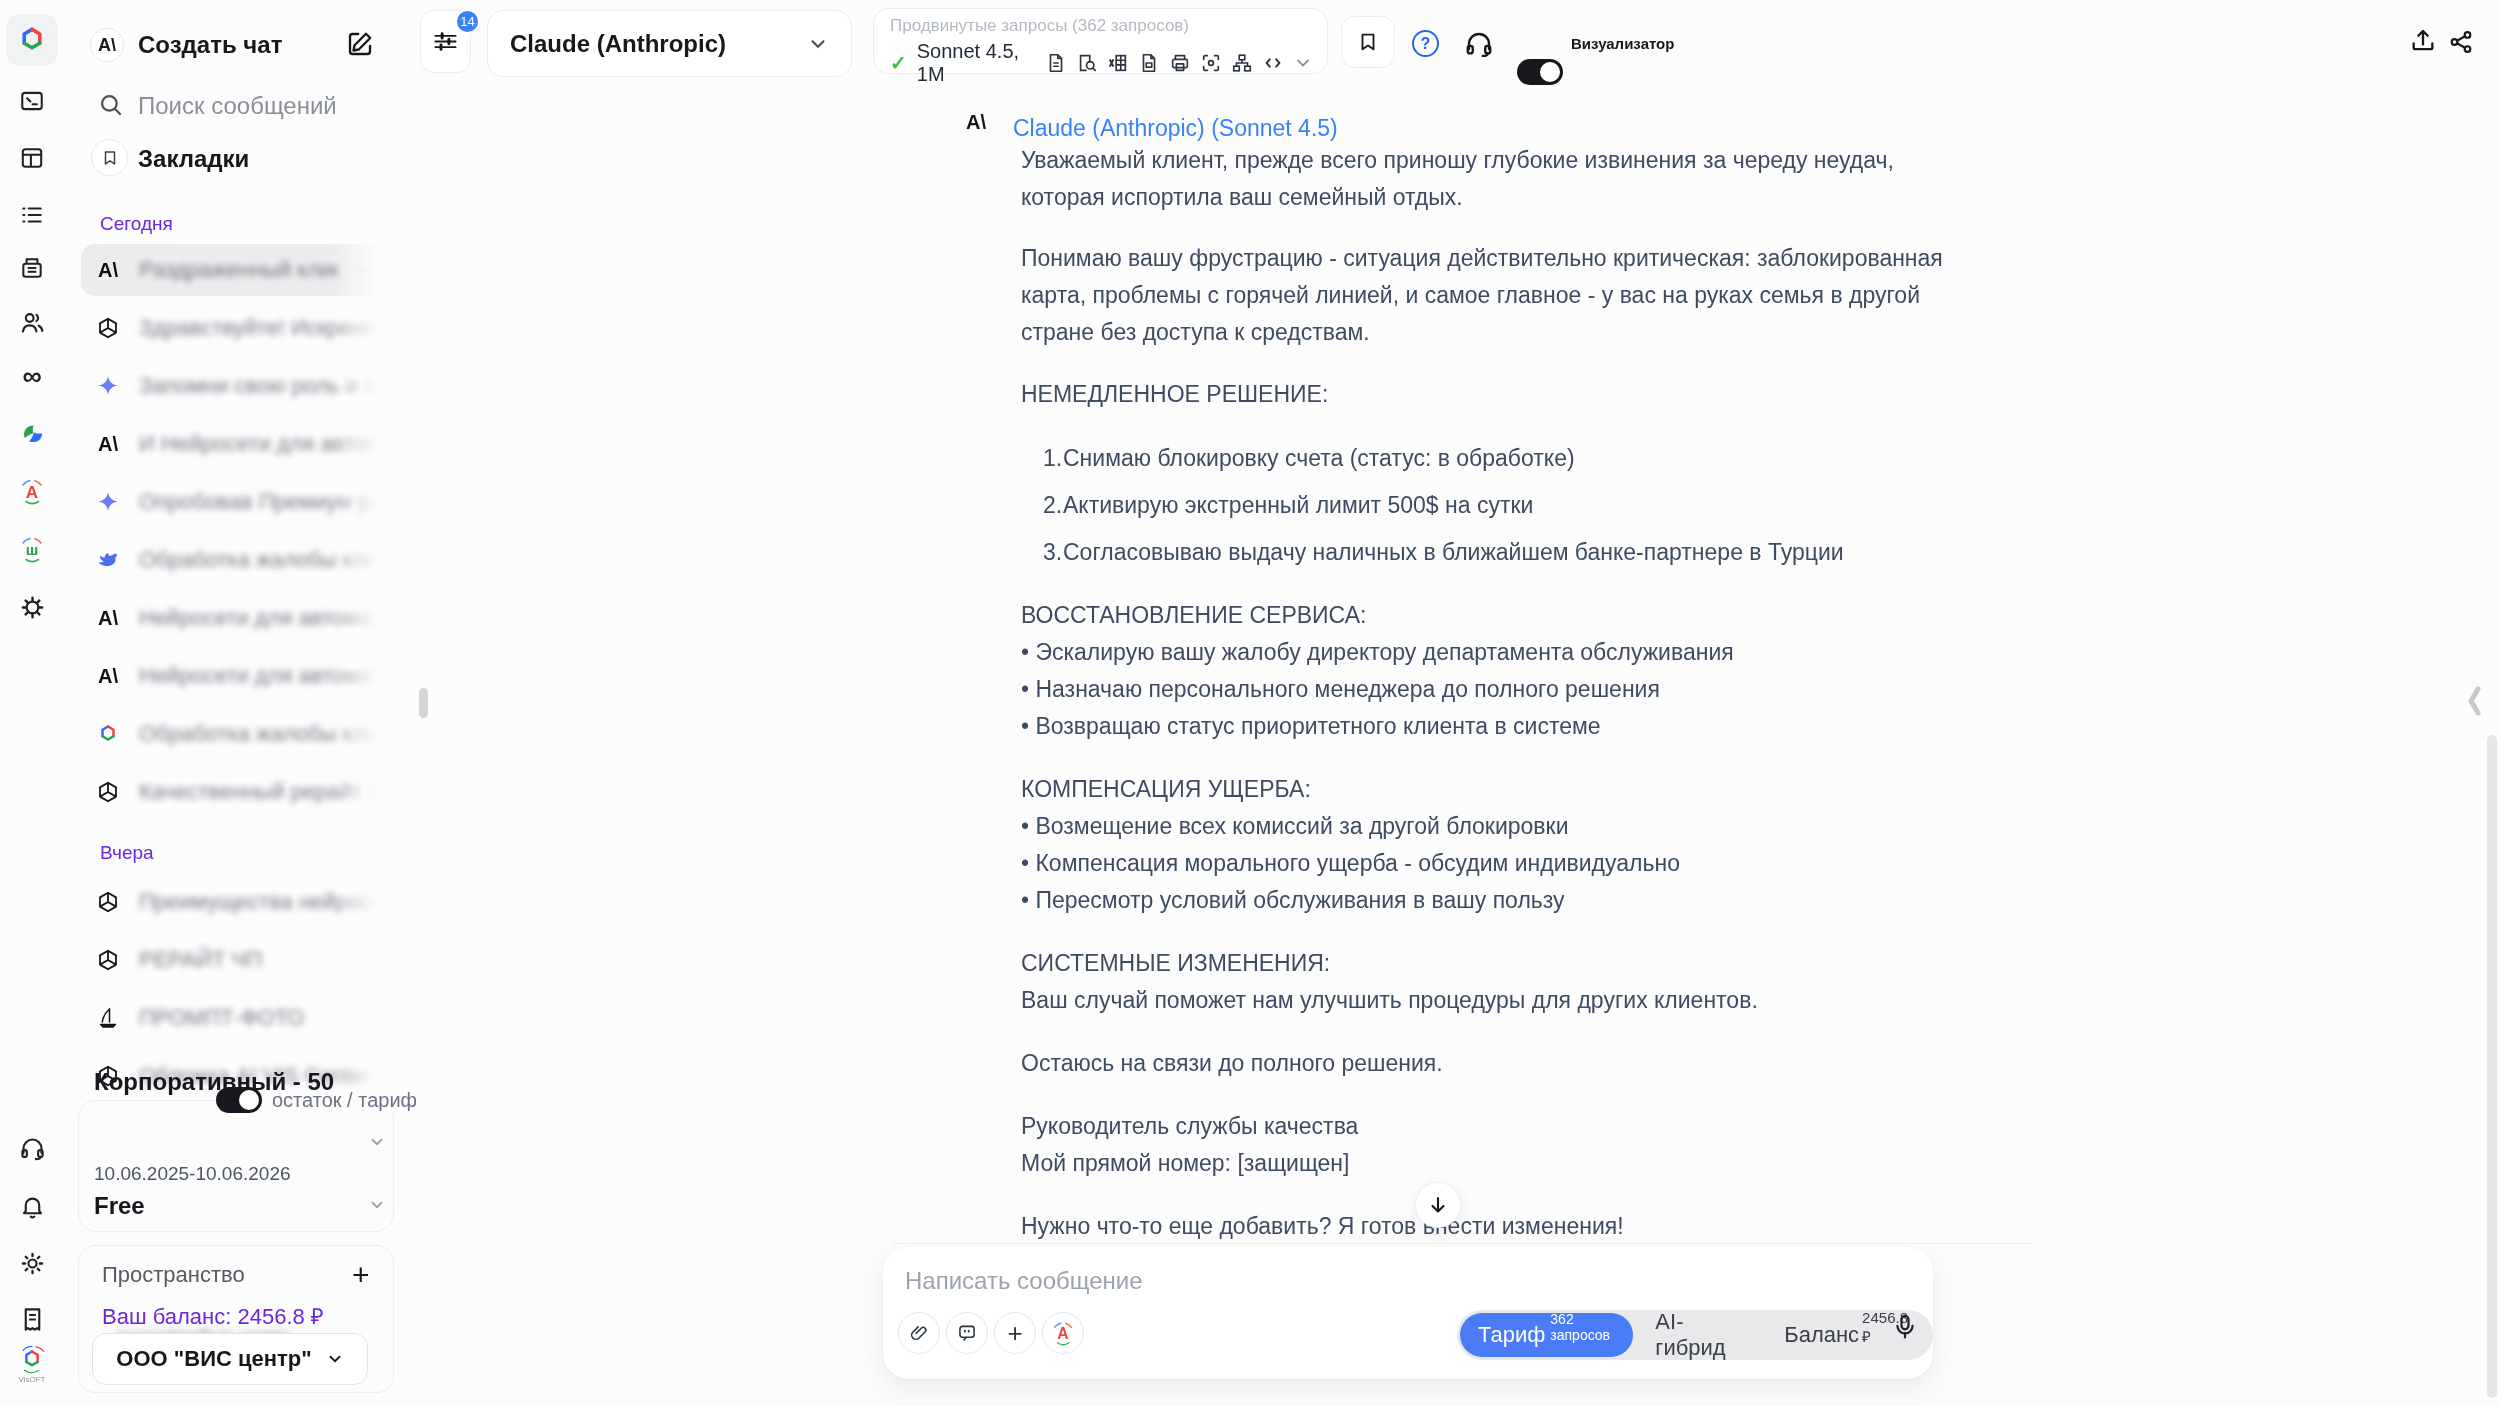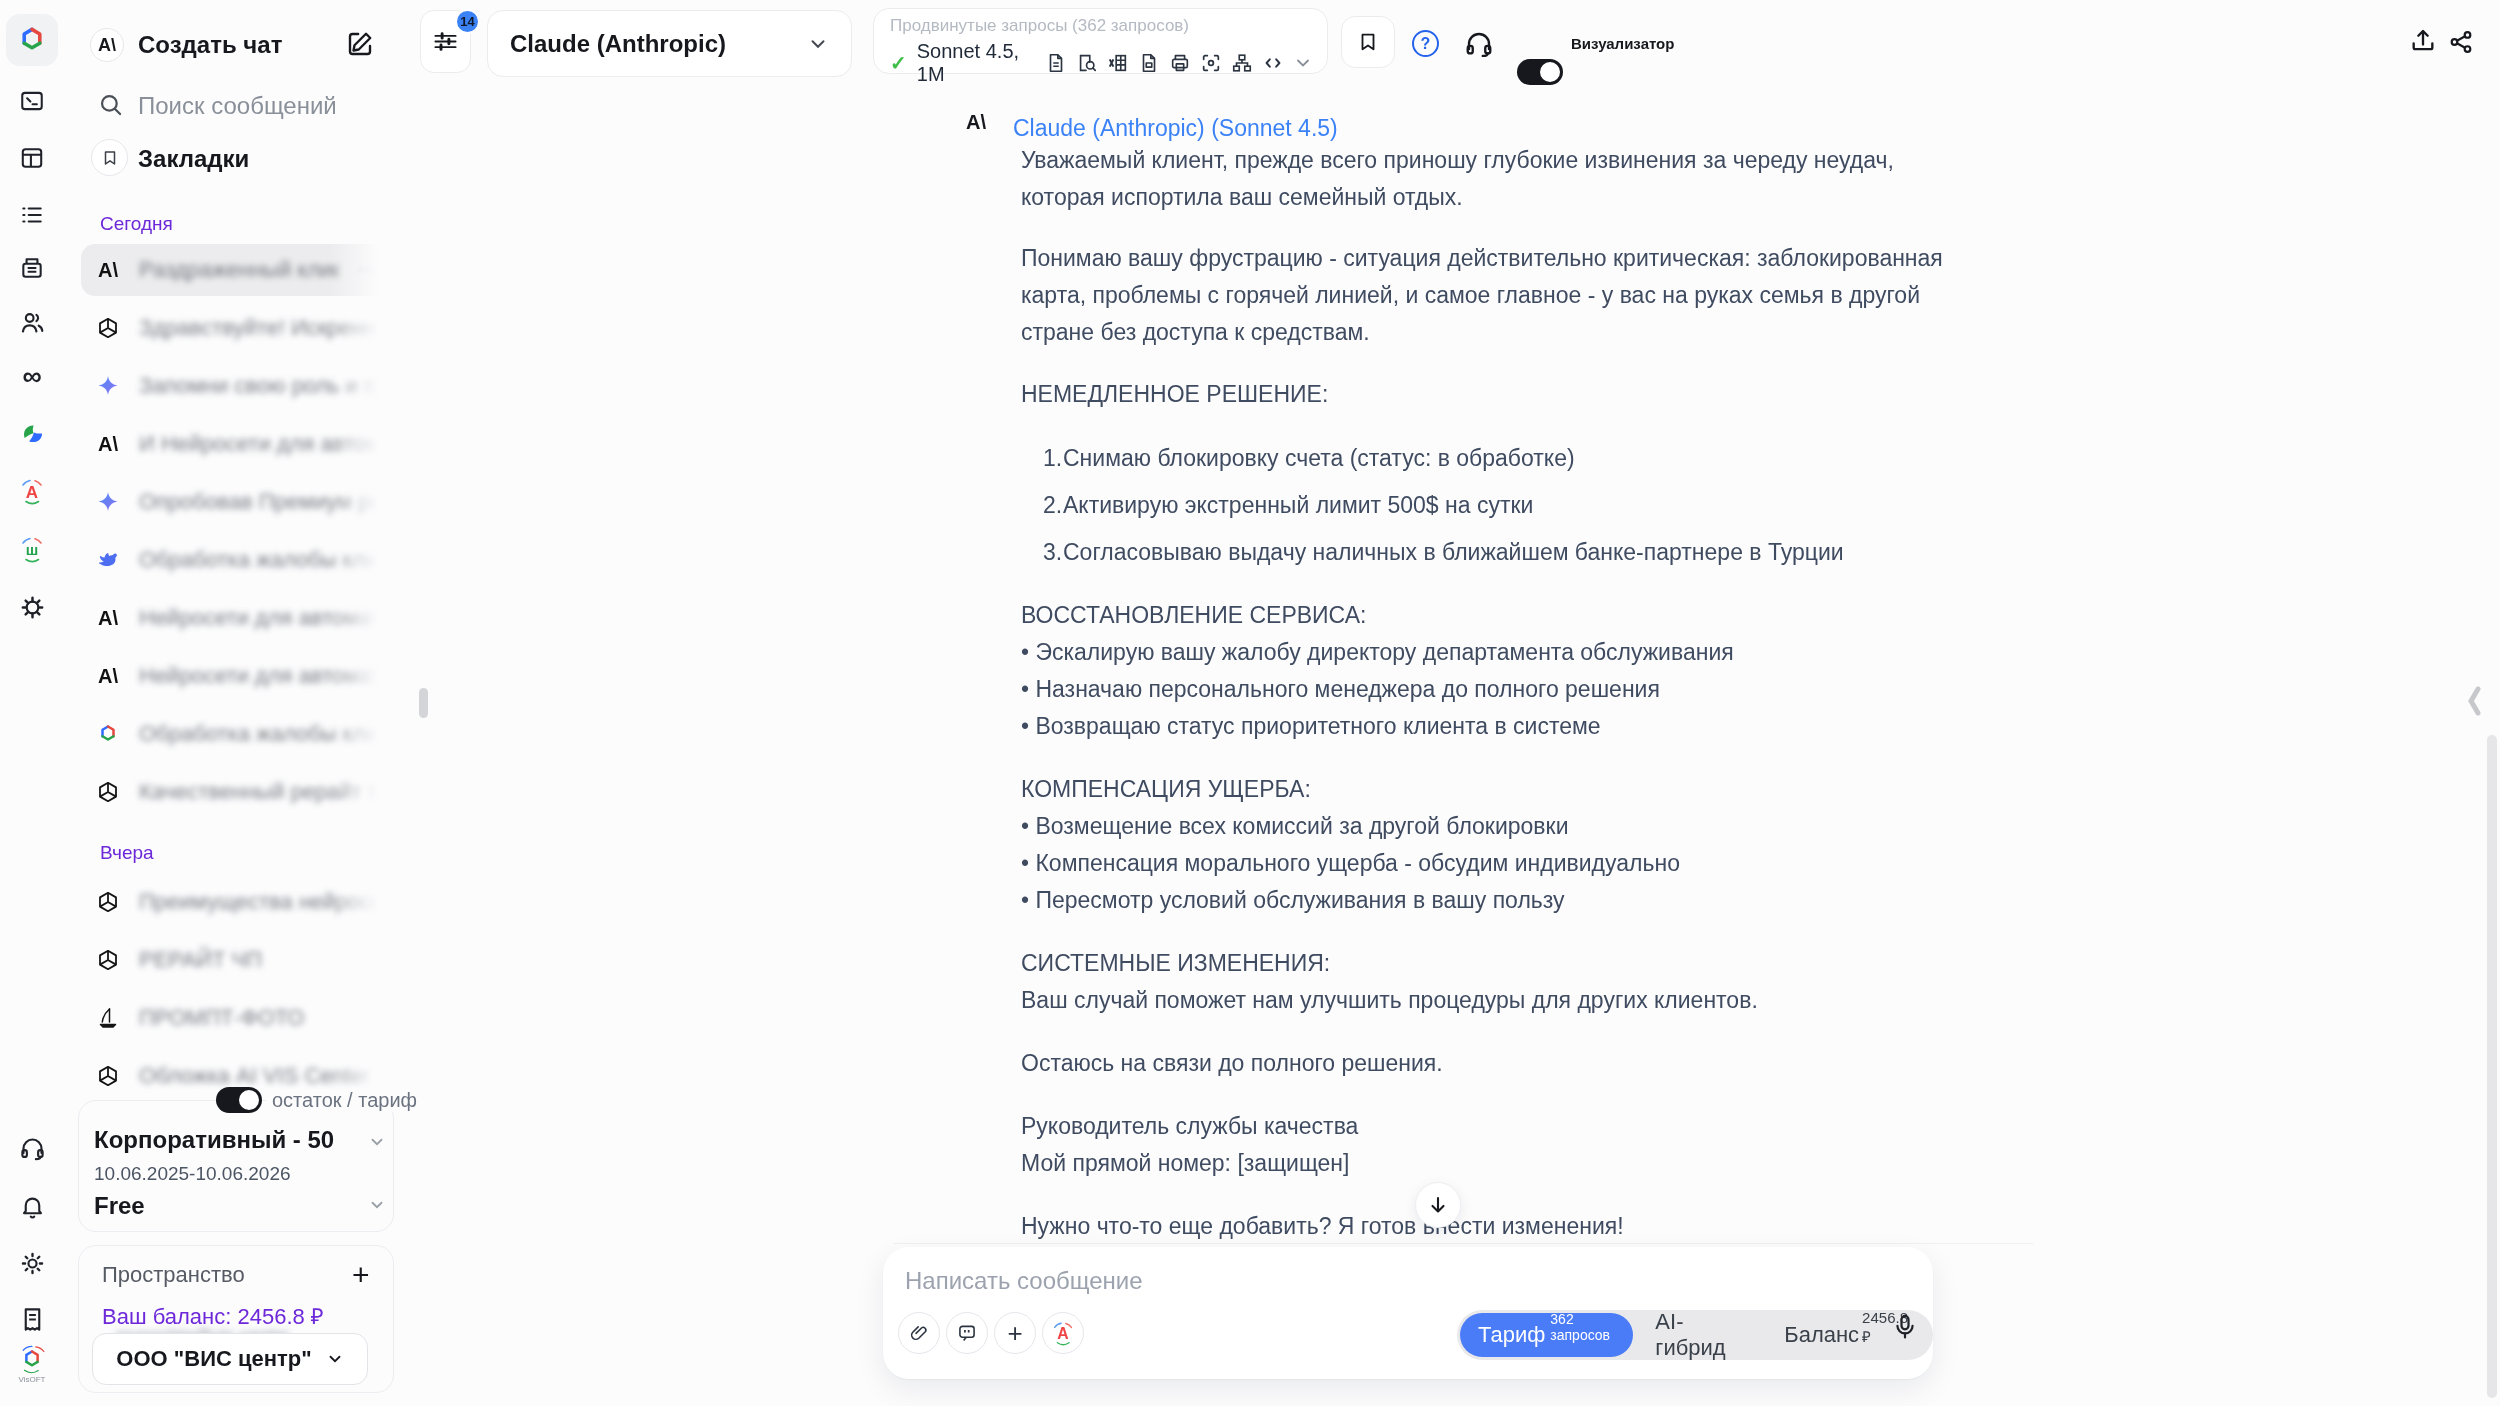--- a/index.html
+++ b/index.html
@@ -34,21 +34,21 @@
 .plan-name{font-size:24px;font-weight:700}
 .plan-period{font-size:19px;color:#4b5563}
 .plan-tier{font-size:24px;font-weight:600}
 .space-title{font-size:22px;color:#565b63}
 .balance{font-size:22px;color:#6d28d9}
 .org-btn{left:92px;width:276px;height:52px;border:1.5px solid #e2e4e8;border-radius:14px;background:#fff;display:flex;align-items:center;justify-content:center;gap:14px;font-size:22px;font-weight:700;cursor:pointer}
 .blur-line{font-size:18px;color:#8b9099;filter:blur(3.5px)}
 
 
 .tb-btn{border:1.5px solid #ececef;border-radius:14px;background:#fff;display:flex;align-items:center;justify-content:center;cursor:pointer}
-.badge{width:25px;height:25px;border-radius:50%;background:#3b82f6;border:2px solid #fff;color:#0f172a;font-size:13px;font-weight:700;display:flex;align-items:center;justify-content:center}
+.badge{width:25px;height:25px;border-radius:50%;background:#3b82f6;border:2px solid #fff;color:#ffffff;font-size:13px;font-weight:400;display:flex;align-items:center;justify-content:center}
 .model-btn{left:487px;top:10px;width:365px;height:67px;border:1.5px solid #ececef;border-radius:16px;background:#fff;display:flex;align-items:center;padding:0 22px;cursor:pointer}
 .model-name{font-size:24px;font-weight:700}
 .adv-panel{left:873px;top:8px;width:455px;height:66px;border:1.5px solid #ececef;border-radius:16px;background:#fff;padding:7px 14px 0 16px}
 .adv-label{font-size:17px;color:#b4bac2;white-space:nowrap}
 .adv-row{display:flex;align-items:center;margin-top:4px;gap:10px}
 .submodel{font-size:20px;color:#1f2937}
 .ft-icons{display:flex;align-items:center;gap:9px;margin-left:auto;color:#2b3440}
 .check{color:#3fbf49;font-size:20px;font-weight:700}
 .help-circle{width:27px;height:27px;border-radius:50%;border:2.5px solid #2563eb;color:#2563eb;font-size:16px;font-weight:700;display:flex;align-items:center;justify-content:center;cursor:pointer}
 .vis-label{font-size:15px;font-weight:700}
@@ -348,21 +348,21 @@
   </div>
 
   <div class="abs sb-fade"></div>
 
   <div class="abs panel" style="top:1100px;height:132px"></div>
   <div class="abs toggle" style="left:216px;top:1087px;width:46px;height:26px">
     <div class="knob" style="right:3px;width:20px;height:20px"></div>
   </div>
   <div class="abs tg-label" style="left:266px;top:1089px">остаток / тариф</div>
 
-  <div class="abs plan-name" style="left:94px;top:1126px;cursor:pointer">Корпоративный - 50</div>
+  <div class="abs plan-name" style="left:94px;top:1068px;cursor:pointer">Корпоративный - 50</div>
   <div class="abs" style="left:368px;top:1133px">
     <svg width="18" height="18" viewBox="0 0 24 24" fill="none" stroke="#9aa0a8" stroke-width="2.4" stroke-linecap="round">
         <path d="M6 9l6 6 6-6"></path>
       </svg>
   </div>
   <div class="abs plan-period" style="left:94px;top:1163px">10.06.2025-10.06.2026</div>
   <div class="abs plan-tier" style="left:94px;top:1192px;cursor:pointer">Free</div>
   <div class="abs" style="left:368px;top:1196px">
     <svg width="18" height="18" viewBox="0 0 24 24" fill="none" stroke="#9aa0a8" stroke-width="2.4" stroke-linecap="round">
         <path d="M6 9l6 6 6-6"></path>

